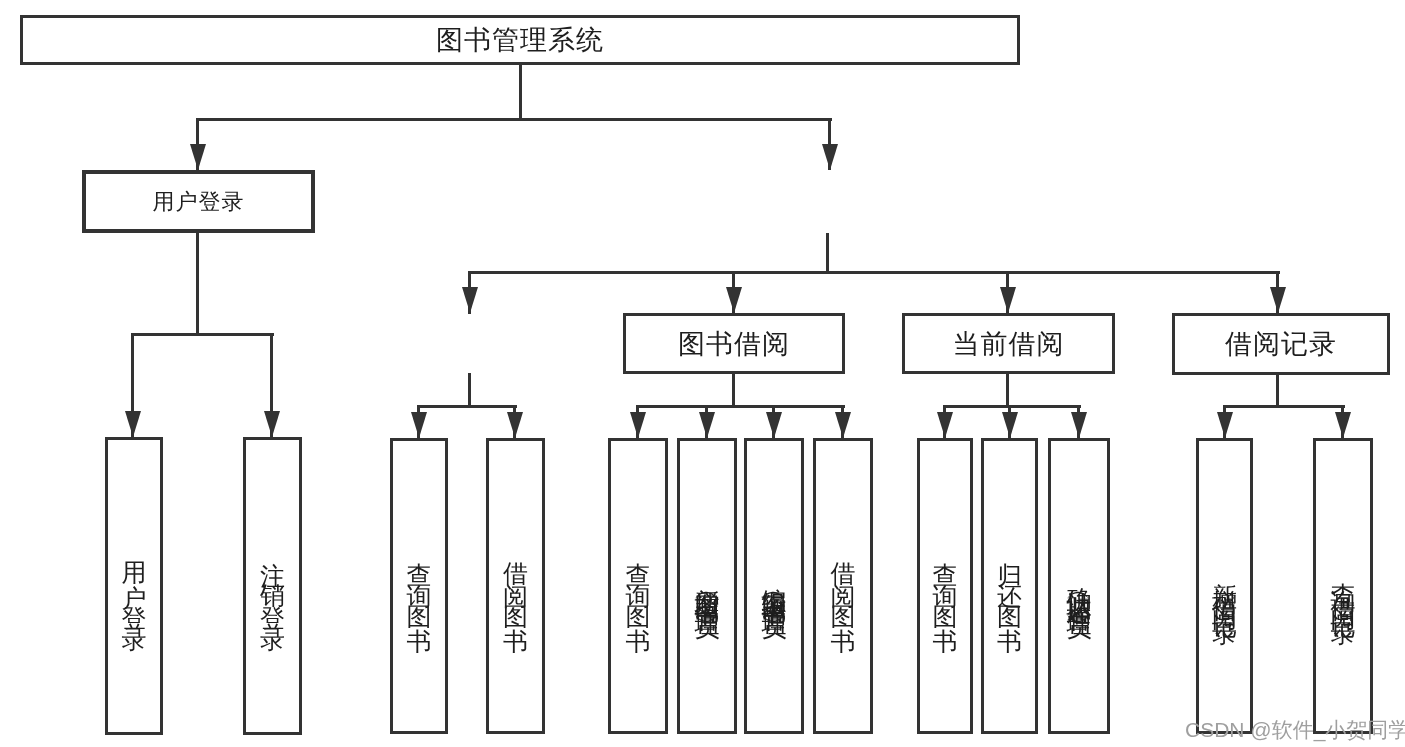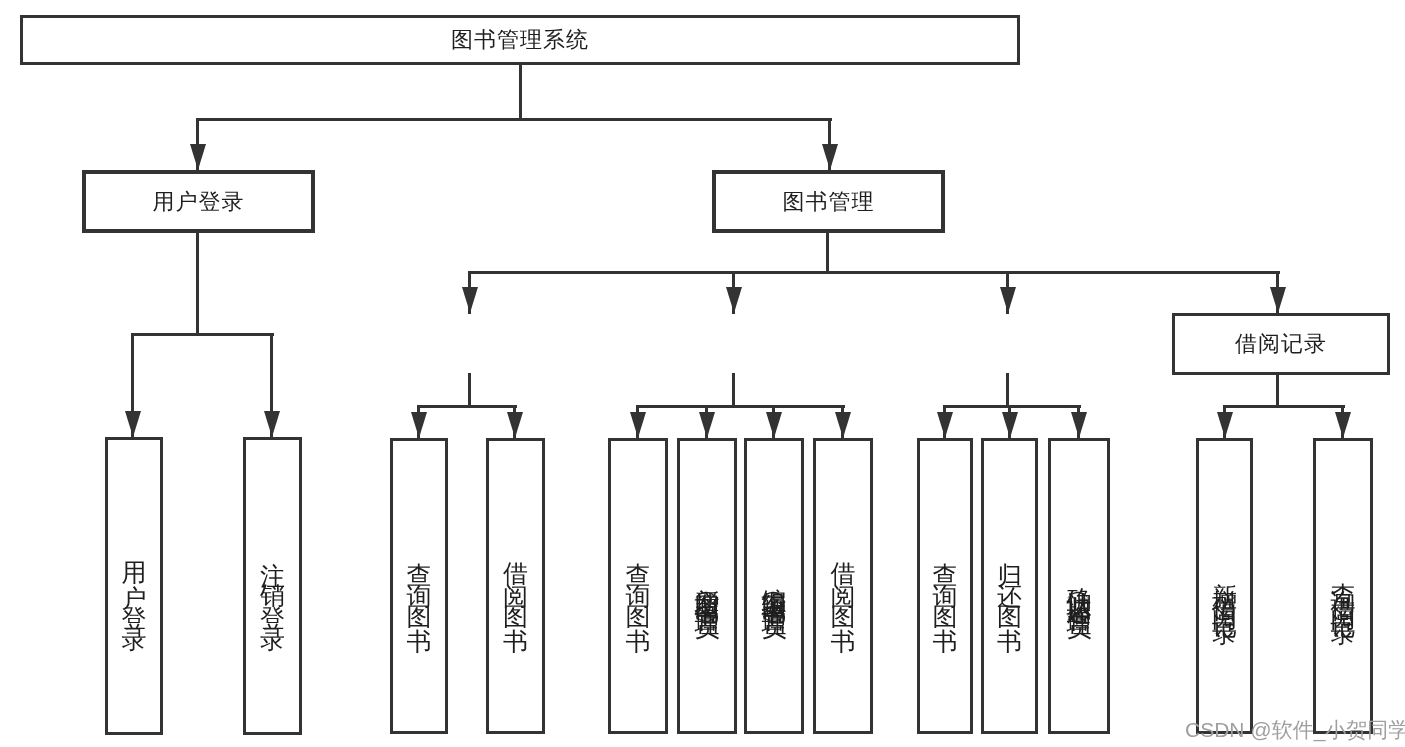--- a/index.html
+++ b/index.html
@@ -12,21 +12,21 @@
     color:#1e1e1e;
     overflow:hidden;
   }
   .box {
     position:absolute;
     background:#ffffff;
     border:3px solid #333333;
     display:flex; align-items:center; justify-content:center;
     z-index:2;
   }
-  .hbox { font-size:22px; letter-spacing:1px; }
+  .hbox { font-size:27px; letter-spacing:1px; }
   .hbox.l2 { border-width:4px; font-size:22px; }
   .vbox { font-size:25px; }
   .vbox span {
     writing-mode:vertical-rl;
     text-orientation:mixed;
     line-height:1;
     white-space:nowrap;
   }
   .v4 span { letter-spacing:22px; }
   .v6 span { letter-spacing:8px;  }
@@ -45,22 +45,23 @@
   }
 </style>
 </head>
 <body>
 
 <div id="stage">
 
   <div class="box hbox" style="left:20px;top:15px;width:1000px;height:50px">图书管理系统</div>
 
   <div class="box hbox l2" style="left:82px;top:170px;width:233px;height:63px">用户登录</div>
-  <div class="box hbox l2" style="left:712px;top:170px;width:233px;height:63px">图书管理</div>
 
+  <div class="box hbox" style="left:623px;top:313px;width:222px;height:61px">图书借阅</div>
+  <div class="box hbox" style="left:902px;top:313px;width:213px;height:61px">当前借阅</div>
   <div class="box hbox" style="left:1172px;top:313px;width:218px;height:62px">借阅记录</div>
 
   <div class="box vbox v4" style="left:105px;top:437px;width:58px;height:298px">
     <span>用户登录</span>
   </div>
   <div class="box vbox v4" style="left:243px;top:437px;width:59px;height:298px">
     <span>注销登录</span>
   </div>
 
   <div class="box vbox v4" style="left:390px;top:438px;width:58px;height:296px">

